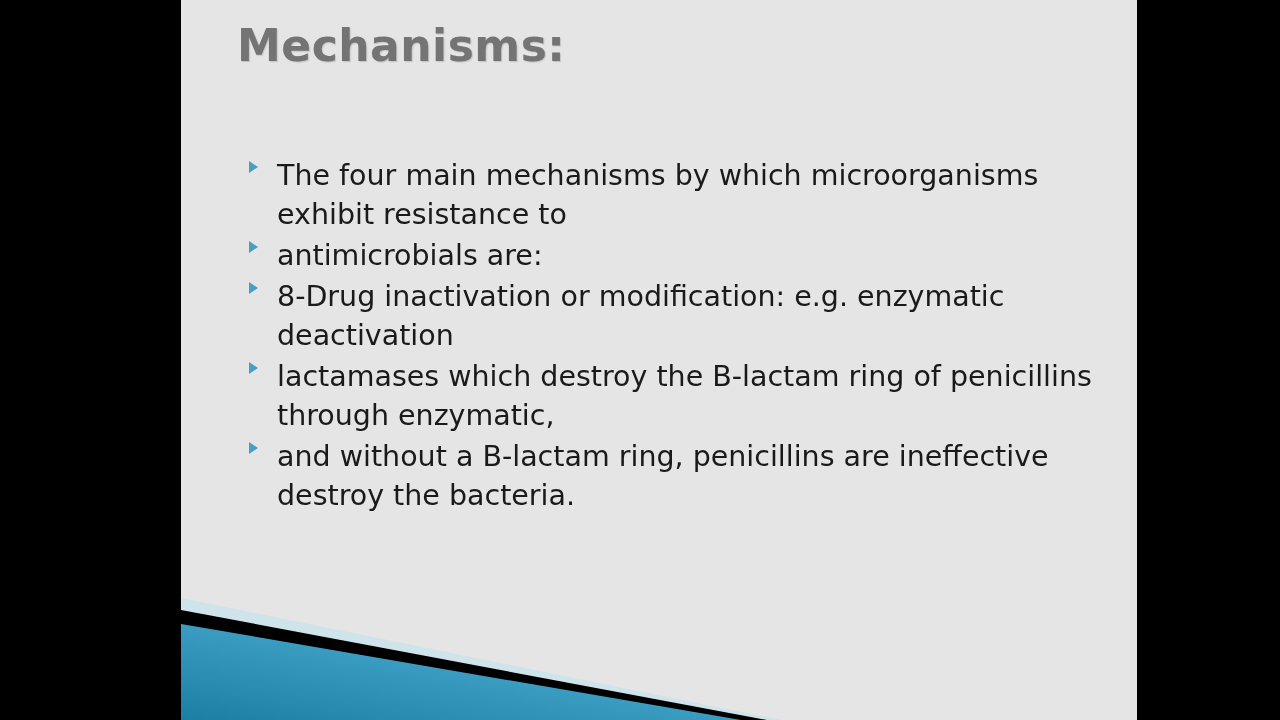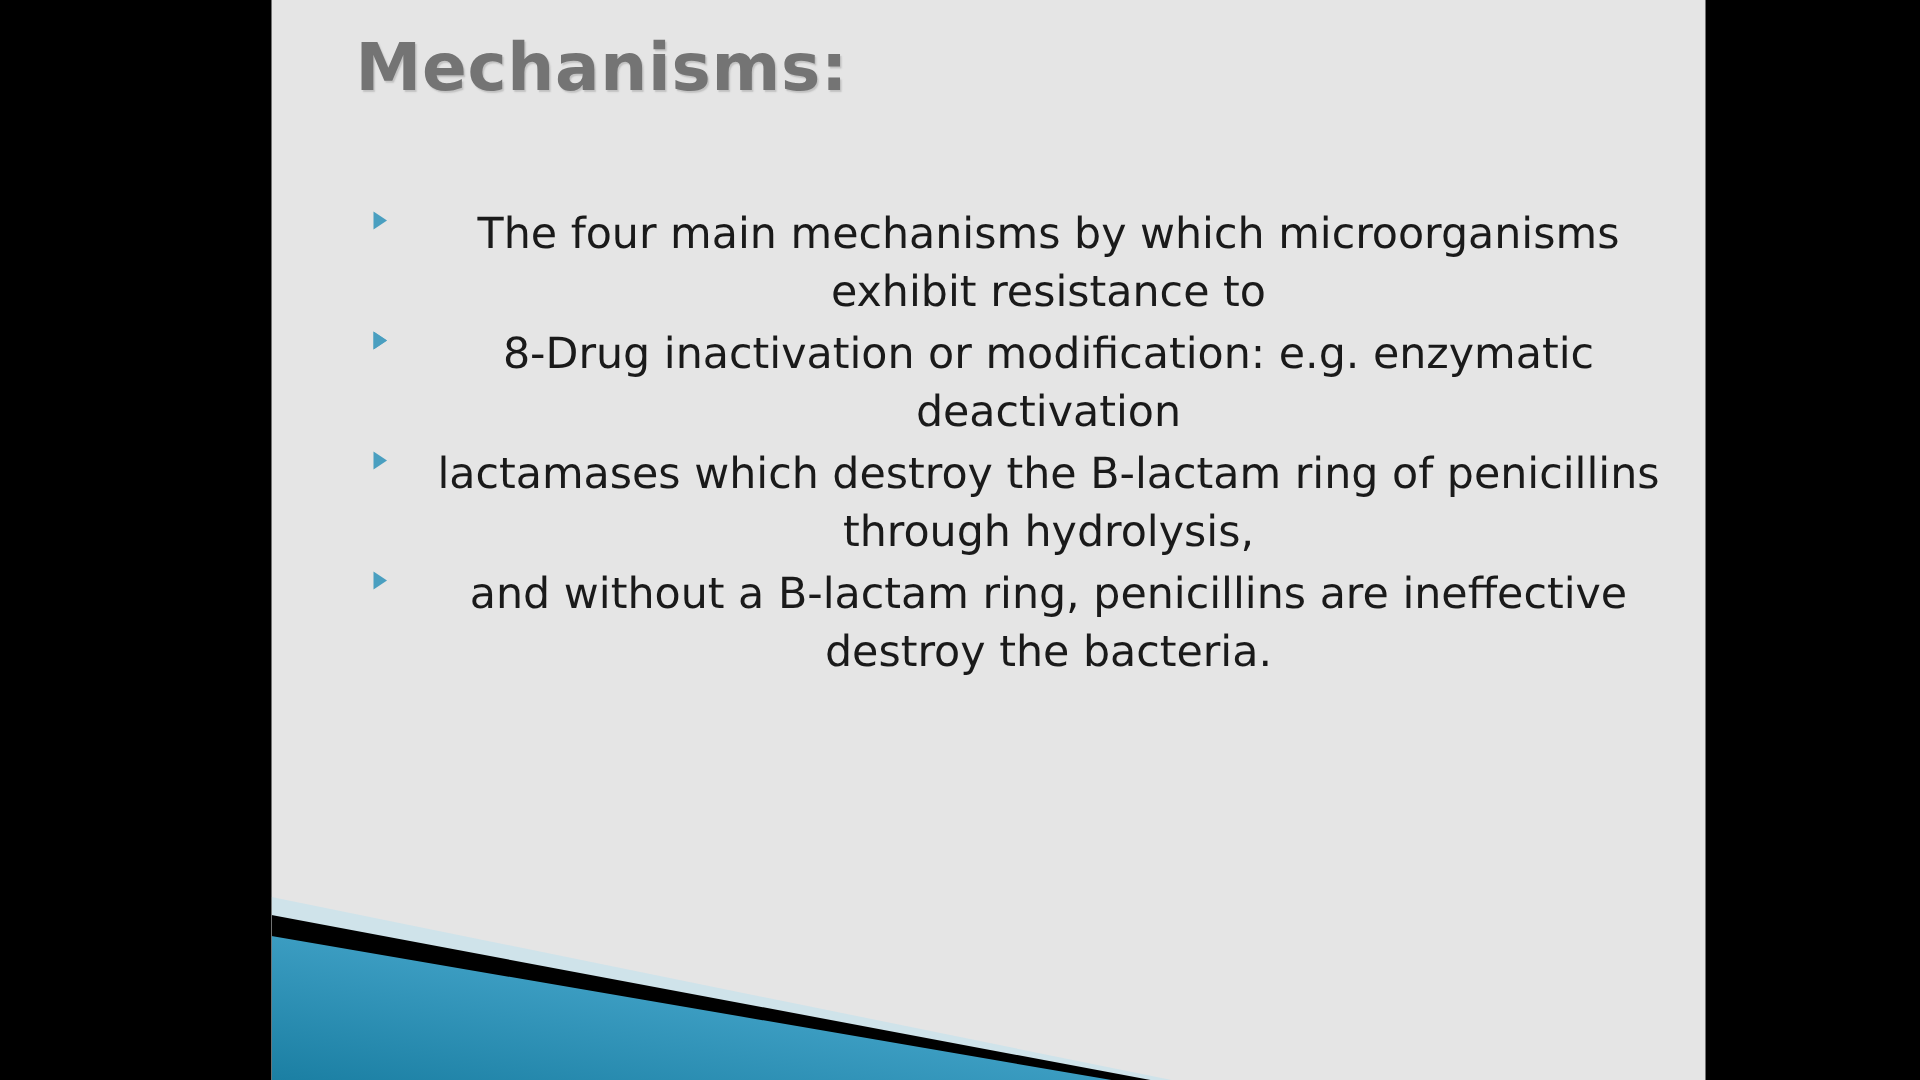--- a/index.html
+++ b/index.html
@@ -37,26 +37,25 @@
     font-size: 44px;
     line-height: 1.1;
     color: #747474;
     font-weight: bold;
     letter-spacing: 0.5px;
     text-shadow: 1px 1px 1px rgba(150,150,150,0.45);
   }
   .body-list {
     position: absolute;
     left: 60px;
-    top: 136px;
+    top: 156px;
     width: 880px;
     margin: 0;
     padding: 0;
     list-style: none;
-    text-align: center;
   }
   .bullet-item {
     position: relative;
     padding-left: 36px;
     margin-bottom: 2px;
     font-size: 28.5px;
     line-height: 1.37;
     color: #1a1a1a;
   }
   .bullet-marker {
@@ -108,28 +107,29 @@
 
     <div class="slide-title">Mechanisms:</div>
 
     <ul class="body-list">
       <li class="bullet-item">
         <span class="bullet-marker"></span>
         <span>The four main mechanisms by which microorganisms exhibit resistance to</span>
       </li>
       <li class="bullet-item">
         <span class="bullet-marker"></span>
+        <span>antimicrobials are:</span>
       </li>
       <li class="bullet-item">
         <span class="bullet-marker"></span>
         <span>8-Drug inactivation or modification: e.g. enzymatic deactivation</span>
       </li>
       <li class="bullet-item">
         <span class="bullet-marker"></span>
-        <span>lactamases which destroy the B-lactam ring of penicillins through hydrolysis,</span>
+        <span>lactamases which destroy the B-lactam ring of penicillins through enzymatic,</span>
       </li>
       <li class="bullet-item">
         <span class="bullet-marker"></span>
         <span>and without a B-lactam ring, penicillins are ineffective destroy the bacteria.</span>
       </li>
     </ul>
 
     <div class="deco">
       <svg width="956" height="130" viewBox="0 0 956 130" preserveAspectRatio="none">
         <defs>

